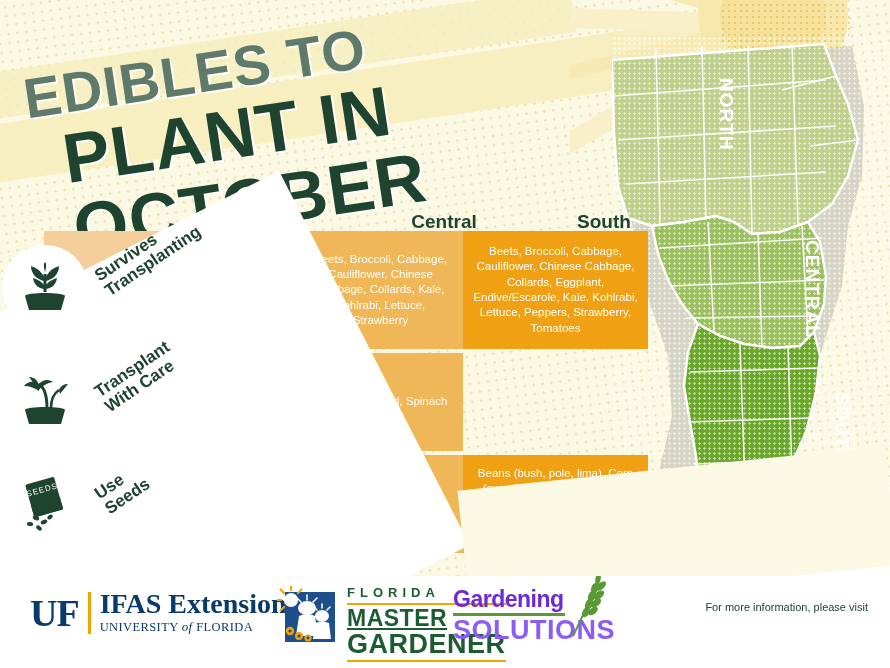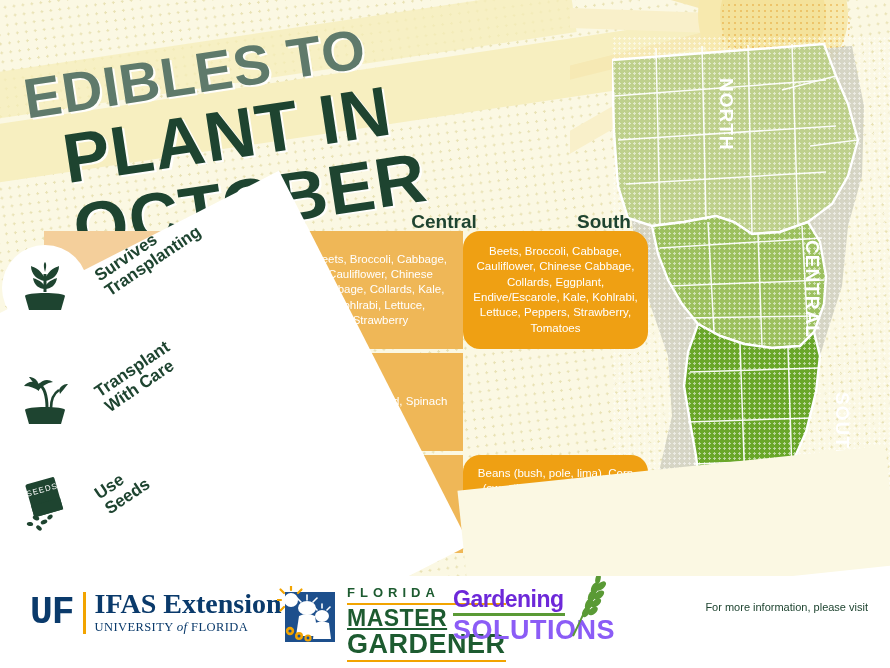--- a/index.html
+++ b/index.html
@@ -108,21 +108,21 @@
         padding:8px 10px;color:#ffffff;font-size:11.5px;line-height:1.33;text-align:center;}
   .c-central{width:165px;}
   .c-south{width:185px;}
   .r1 .c-central{height:118px;}
   .r1 .c-south{height:118px;}
   .r2 .c-north,.r2 .c-label,.r2 .c-central,.r2 .c-south{height:98px;}
   .r3 .c-north,.r3 .c-label,.r3 .c-central,.r3 .c-south{height:98px;}
 
   .bg-light{background:#f4cf9b;}
   .bg-mid{background:#efb757;}
-  .bg-dark{background:#efa013;border-radius:17px;}
+  .bg-dark{background:#efa013;}
 
   .rowlabelcell{
     width:254px;display:flex;align-items:center;
     position:relative;
   }
   .rowlabelcell .txtcol{
     flex:1;display:flex;align-items:center;justify-content:center;
     color:#ffffff;font-size:11.5px;line-height:1.33;text-align:center;
     padding-right:10px;padding-left:120px;box-sizing:border-box;height:100%;
   }
@@ -140,21 +140,21 @@
     background:#ffffff;display:flex;align-items:center;justify-content:center;z-index:3;
   }
   .r1 .iconcircle{top:14px;}
   .r2 .iconcircle{top:6px;}
   .r3 .iconcircle{top:6px;}
   .iconcircle svg{display:block;}
 
   
   .footer{position:absolute;left:0;bottom:0;width:890px;height:92px;}
   .uf-logo{position:absolute;left:30px;top:14px;display:flex;align-items:center;}
-  .uf-mark{font-family:Liberation Mono, monospace;font-weight:bold;font-size:38px;color:#0a3a6b;
+  .uf-mark{font-family:Liberation Serif, serif;font-weight:bold;font-size:38px;color:#0a3a6b;
            letter-spacing:-1px;line-height:1;}
   .uf-bar{width:3px;height:42px;background:#f2a400;margin:0 9px;}
   .uf-txt1{font-family:"Liberation Serif", serif;font-weight:bold;font-size:28px;color:#0a3a6b;line-height:1;}
   .uf-txt2{font-family:"Liberation Serif", serif;font-size:12.5px;color:#0a3a6b;letter-spacing:.4px;line-height:1.4;}
   .uf-txt2 i{font-size:13px;}
 
   .mg-logo{position:absolute;left:277px;top:10px;display:flex;align-items:flex-start;}
   .mg-img{width:62px;height:62px;position:relative;}
   .mg-txt{margin-left:8px;}
   .mg-fl{font-size:13px;letter-spacing:5px;color:#1d5b30;font-weight:bold;line-height:1.15;}

